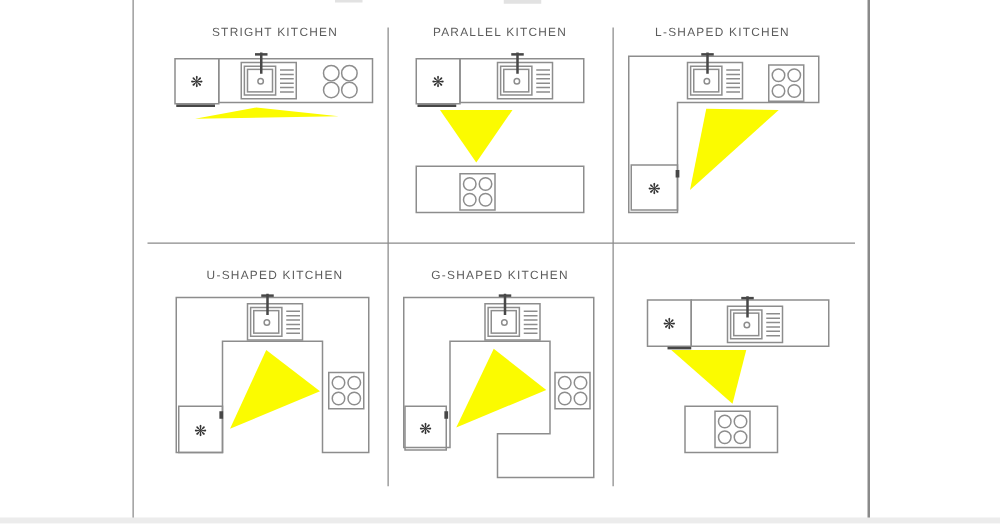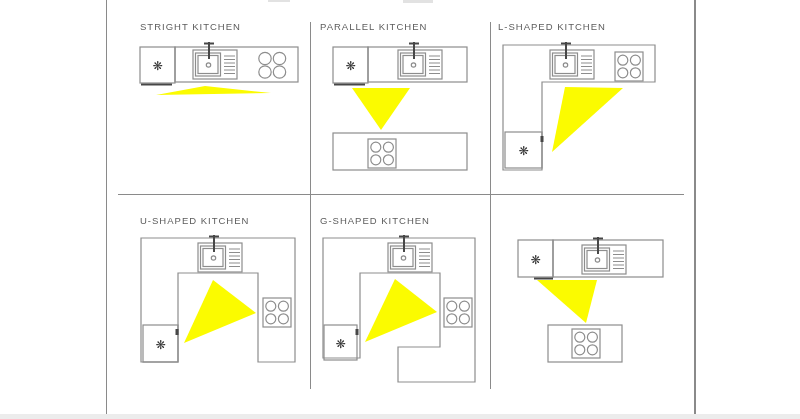--- a/index.html
+++ b/index.html
@@ -6,21 +6,21 @@
   html,body { background:#fff; font-family:"Liberation Sans", sans-serif; }
   .stage { position:relative; width:800px; height:419px; background:var(--c-background,#ffffff); overflow:hidden; }
 
   .vline { position:absolute; width:1.5px; background:var(--c-frame,#8f8f8f); }
   .ivline { position:absolute; width:1px; background:var(--c-frame,#8f8f8f); }
   .ihline { position:absolute; height:1px; background:var(--c-frame,#8f8f8f); }
   .band { position:absolute; left:0; width:800px; top:414px; height:5px; background:var(--c-bottom-band,#ececec); }
   .smudge { position:absolute; background:#e2e2e2; }
 
   .panel-title { position:absolute; font-size:9.5px; letter-spacing:1px; color:var(--c-title-text,#5c5c5c);
-                 white-space:nowrap; width:160px; }
+                 text-align:center; white-space:nowrap; width:160px; }
 
   svg.floorplan { position:absolute; overflow:visible; }
   .outline { fill:none; stroke:var(--c-outline,#8d8d8d); stroke-width:1.2; }
   .detail  { fill:none; stroke:var(--c-appliance-detail,#474747); stroke-width:2; }
   .tick    { fill:var(--c-appliance-detail,#474747); }
   .tri     { fill:var(--c-work-triangle,#fbfb00); stroke:none; }
   .snow    { font-family:"DejaVu Sans", sans-serif; font-size:12px; fill:#333; }
 </style>
 </head>
 <body>

